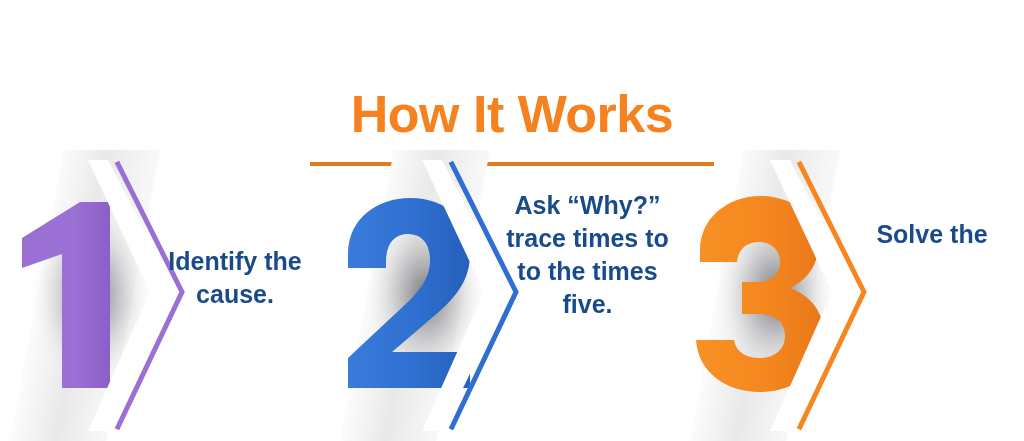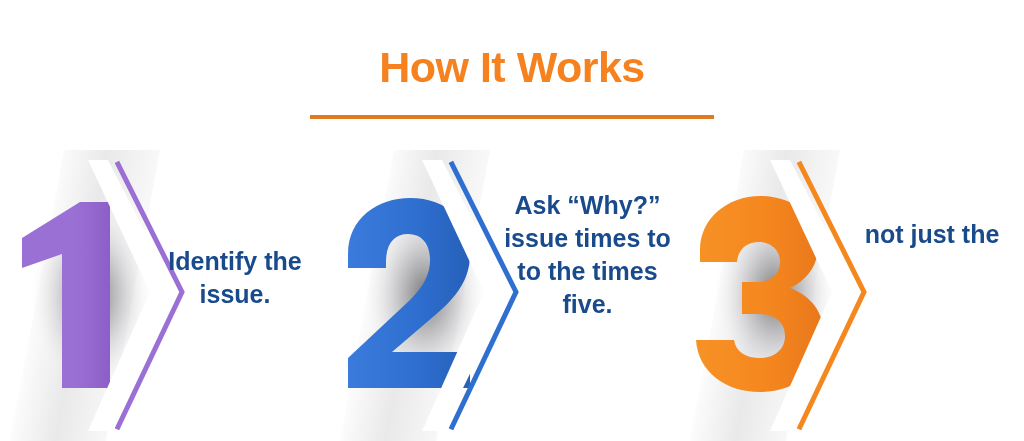--- a/index.html
+++ b/index.html
@@ -24,26 +24,27 @@
 
   
   .title-block {
     position: absolute;
     top: 32px;
     left: 0;
     width: 1024px;
     text-align: center;
   }
   .title-text {
-    font-size: 43px;
+    font-size: 52px;
     font-weight: bold;
     color: #F5821F;
     letter-spacing: -0.5px;
     line-height: 70px;
     font-family: "Liberation Sans", sans-serif;
+    margin-top: 47px;
   }
   .title-rule {
     width: 404px;
     height: 4px;
     background: #E07B20;
     margin: 13px auto 0 auto;
   }
 
   
   .steps-row {
@@ -143,21 +144,21 @@
 
           <path d="M22 88 L80 52 L110 52 L110 238 L62 238 L62 104 L22 118 Z" fill="url(#g1)"></path>
 
           <path d="M108 10 L176 142 L108 281 L88 281 L150 142 L88 10 Z" fill="#ffffff"></path>
 
           <path d="M118 14 L182 142 L118 277" fill="none" stroke="#9B70D4" stroke-width="5" stroke-linecap="square" stroke-linejoin="miter"></path>
         </svg>
       </div>
       <div class="caption">
         <div>Identify the</div>
-        <div>issue.</div>
+        <div>cause.</div>
       </div>
     </div>
 
     <div class="step step-2">
       <div class="wedge"></div>
       <div class="graphic">
         <svg width="200" height="291" viewBox="0 0 200 291" xmlns="http://www.w3.org/2000/svg">
           <defs>
             <radialGradient id="sh2" cx="50%" cy="50%" r="52%">
               <stop offset="0%" stop-color="#6f6f72" stop-opacity="0.95"></stop>
@@ -175,21 +176,21 @@
           <path d="M18 104 C18 68 48 48 80 48 C118 48 140 72 140 104
                    C140 128 128 146 104 166 L62 202 L140 202 L140 238
                    L18 238 L18 208 L80 150 C94 136 100 124 100 110
                    C100 94 92 84 78 84 C64 84 56 94 56 112 L56 118 L18 118 Z" fill="url(#g2)"></path>
           <path d="M112 10 L180 142 L112 281 L92 281 L154 142 L92 10 Z" fill="#ffffff"></path>
           <path d="M122 14 L186 142 L122 277" fill="none" stroke="#2E6FD0" stroke-width="5" stroke-linecap="square" stroke-linejoin="miter"></path>
         </svg>
       </div>
       <div class="caption">
         <div>Ask “Why?”</div>
-        <div>issue times to</div>
+        <div>trace times to</div>
         <div>to the times</div>
         <div>five.</div>
       </div>
     </div>
 
     <div class="step step-3">
       <div class="wedge"></div>
       <div class="graphic">
         <svg width="200" height="291" viewBox="0 0 200 291" xmlns="http://www.w3.org/2000/svg">
           <defs>
@@ -211,18 +212,18 @@
                    C144 220 116 242 80 242 C46 242 18 222 16 190
                    L54 190 C56 202 66 208 80 208 C95 208 105 199 105 186
                    C105 172 95 164 78 164 L62 164 L62 132 L76 132
                    C91 132 100 124 100 112 C100 100 91 92 79 92
                    C66 92 58 100 57 112 L20 112 Z" fill="url(#g3)"></path>
           <path d="M110 10 L178 142 L110 281 L90 281 L152 142 L90 10 Z" fill="#ffffff"></path>
           <path d="M120 14 L184 142 L120 277" fill="none" stroke="#F5871F" stroke-width="5" stroke-linecap="square" stroke-linejoin="miter"></path>
         </svg>
       </div>
       <div class="caption">
-        <div>not just the</div>
+        <div>Solve the</div>
       </div>
     </div>
 
   </div>
 </div>
 
 </body></html>

